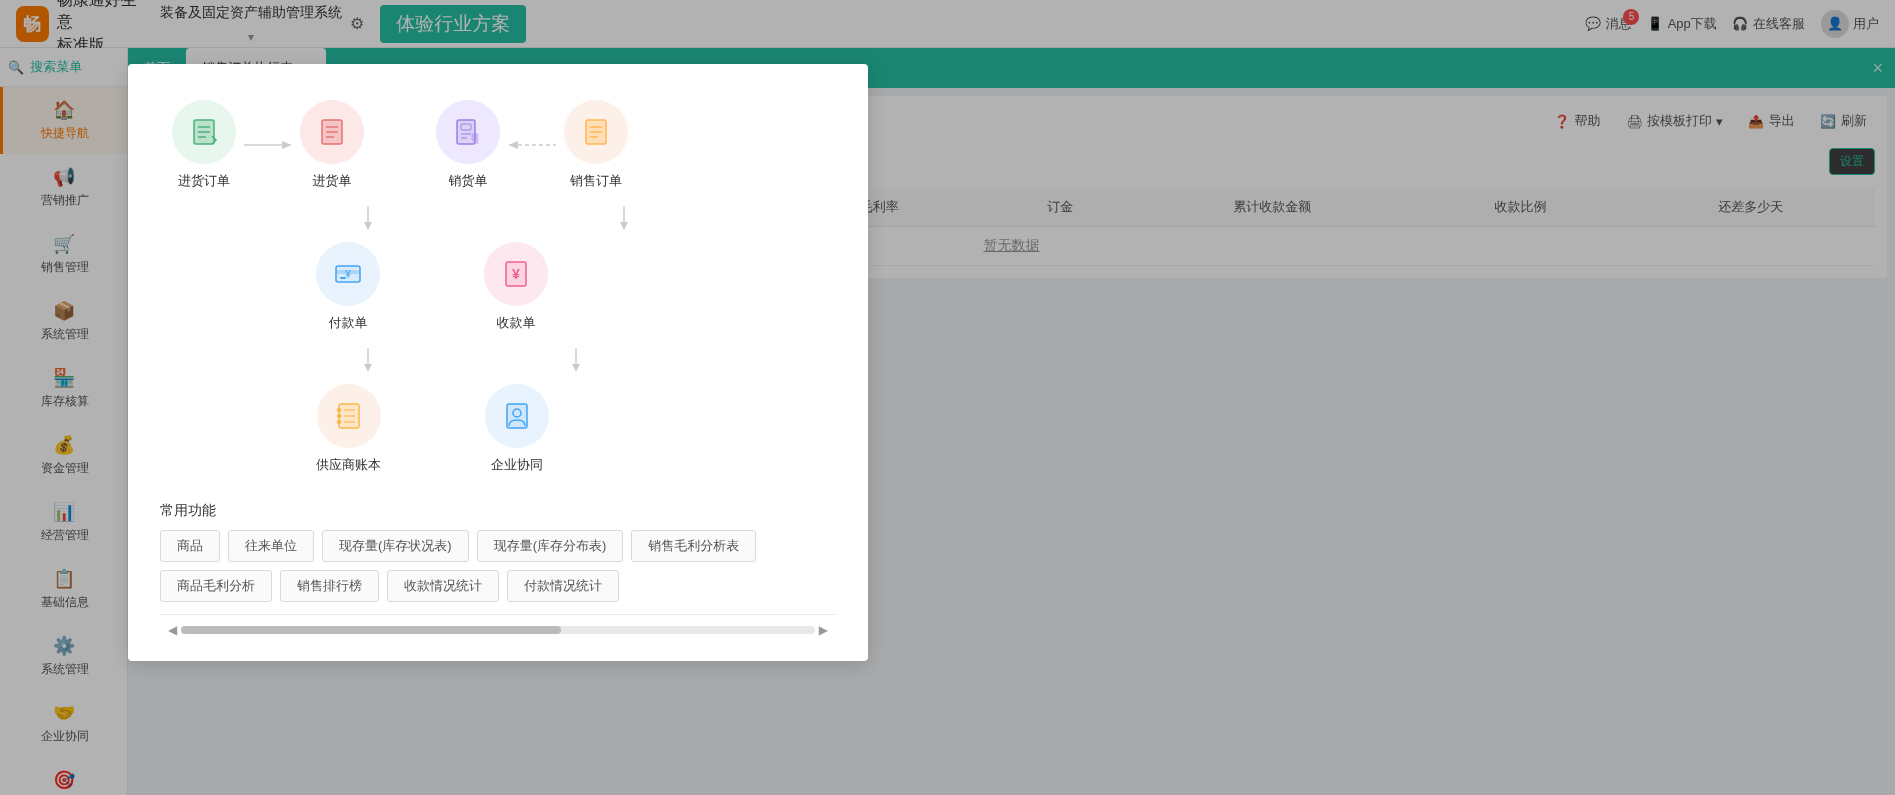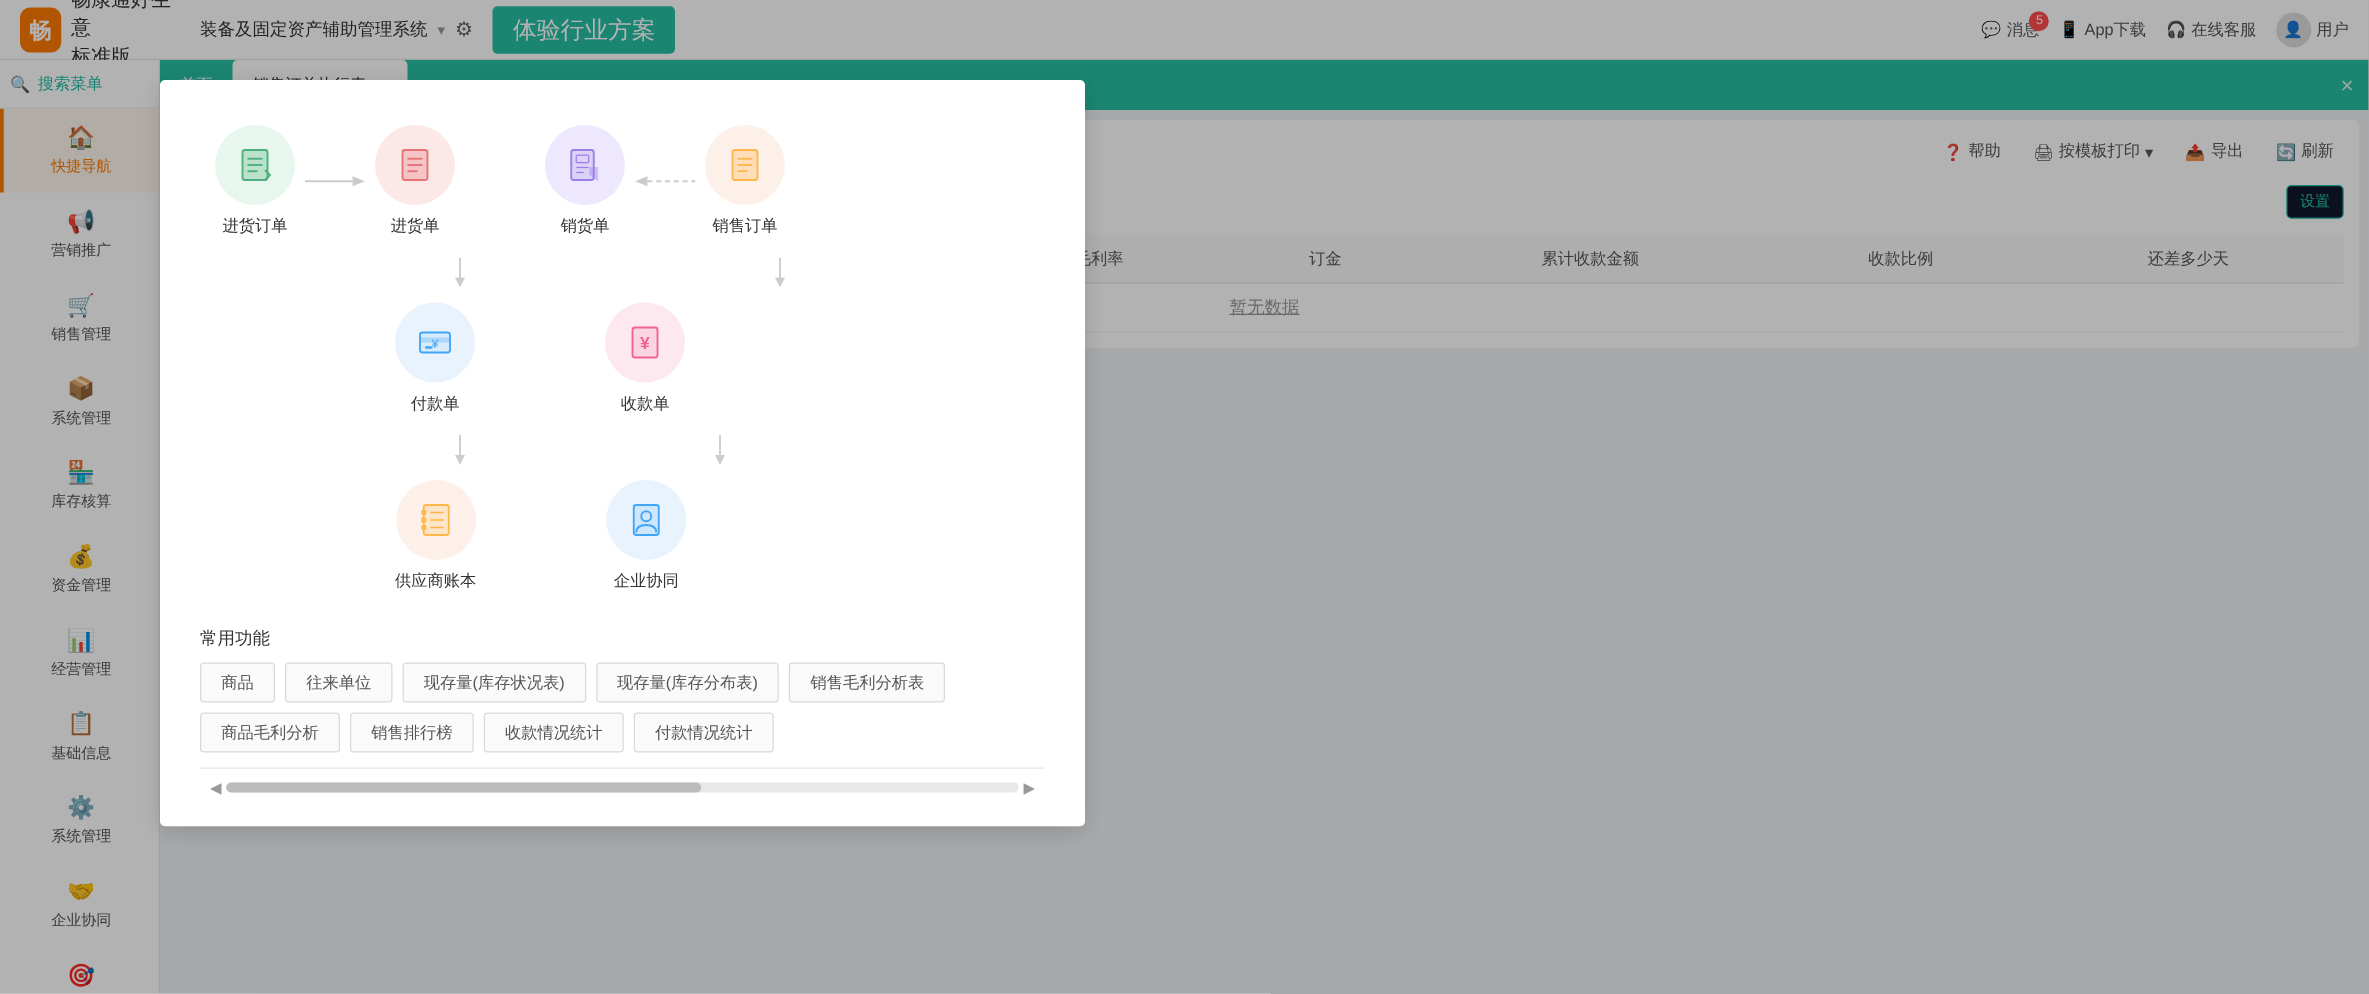--- a/index.html
+++ b/index.html
@@ -11,21 +11,21 @@
     .main-area { display: flex; flex: 1; overflow: hidden; }
     .sidebar { width: 128px; background: #fff; border-right: 1px solid #e8e8e8; display: flex; flex-direction: column; flex-shrink: 0; }
     .content-area { flex: 1; display: flex; flex-direction: column; overflow: hidden; }
     .tab-bar { height: 40px; background: #26bfa3; display: flex; align-items: center; flex-shrink: 0; }
     .page-content { flex: 1; background: #f0f2f5; overflow: auto; position: relative; }
 
     
     .top-bar-logo { display: flex; align-items: center; gap: 8px; width: 128px; }
     .logo-icon { width: 36px; height: 36px; background: #ff7a00; border-radius: 8px; display: flex; align-items: center; justify-content: center; color: white; font-size: 18px; font-weight: bold; }
     .logo-text { font-size: 16px; color: #333; line-height: 1.4; font-family: Liberation Mono, monospace; }
-    .system-title { margin-left: 16px; font-size: 14px; color: #333; font-weight: 500; display: flex; align-items: center; gap: 8px; }
+    .system-title { margin-left: 16px; font-size: 14px; color: #333; font-weight: 500; display: flex; align-items: center; gap: 8px; flex-direction: column; }
     .dropdown-arrow { color: #999; font-size: 12px; }
     .gear-btn { color: #666; margin-left: 8px; cursor: pointer; font-size: 16px; }
     .trial-btn { margin-left: 16px; background: #26bfa3; color: white; border: none; padding: 6px 16px; border-radius: 4px; cursor: pointer; font-size: 19px; }
     .top-bar-right { margin-left: auto; display: flex; align-items: center; gap: 16px; }
     .top-bar-item { display: flex; align-items: center; gap: 4px; color: #555; cursor: pointer; font-size: 13px; position: relative; }
     .badge { background: #ff4d4f; color: white; font-size: 10px; border-radius: 8px; padding: 0 4px; min-width: 16px; height: 16px; display: flex; align-items: center; justify-content: center; position: absolute; top: -6px; right: -8px; }
     .user-avatar { width: 28px; height: 28px; border-radius: 50%; background: #ddd; display: flex; align-items: center; justify-content: center; color: #666; }
 
     
     .sidebar-search { padding: 10px 8px; border-bottom: 1px solid #f0f0f0; display: flex; align-items: center; gap: 6px; color: #26bfa3; cursor: pointer; font-size: 13px; }
@@ -43,21 +43,21 @@
     
     .inner-page { background: white; margin: 8px; border-radius: 4px; padding: 12px; }
     .toolbar-row { display: flex; align-items: center; gap: 12px; margin-bottom: 12px; flex-wrap: wrap; }
     .toolbar-right { margin-left: auto; display: flex; align-items: center; gap: 10px; }
     .toolbar-btn { display: flex; align-items: center; gap: 4px; color: #555; cursor: pointer; font-size: 13px; padding: 4px 8px; }
     .toolbar-btn-primary { background: #ff7a00; color: white; border: none; padding: 6px 16px; border-radius: 4px; cursor: pointer; font-size: 13px; }
     .toolbar-btn-secondary { background: #fff; color: #555; border: 1px solid #d9d9d9; padding: 4px 10px; border-radius: 4px; cursor: pointer; font-size: 12px; }
     .date-input { border: 1px solid #d9d9d9; border-radius: 4px; padding: 4px 8px; font-size: 13px; color: #bbb; width: 120px; }
     .calendar-icon { color: #999; cursor: pointer; }
     .more-conditions { color: #26bfa3; cursor: pointer; font-size: 13px; display: flex; align-items: center; gap: 4px; }
-    .set-btn { background: #0f172a; color: #26bfa3; border: 1px solid #26bfa3; padding: 4px 10px; border-radius: 4px; cursor: pointer; font-size: 12px; margin-left: auto; }
+    .set-btn { background: #404040; color: #26bfa3; border: 1px solid #26bfa3; padding: 4px 10px; border-radius: 4px; cursor: pointer; font-size: 12px; margin-left: auto; }
 
     
     .data-table { width: 100%; border-collapse: collapse; font-size: 13px; }
     .data-table th { background: #fafafa; border-bottom: 1px solid #e8e8e8; padding: 10px 12px; text-align: center; color: #555; font-weight: normal; white-space: nowrap; }
     .data-table td { padding: 10px 12px; text-align: center; border-bottom: 1px solid #f0f0f0; text-decoration: underline; }
     .empty-tip { text-align: center; color: #999; padding: 60px; font-size: 14px; }
 
     
     .overlay { position: fixed; top: 0; left: 0; right: 0; bottom: 0; background: rgba(0,0,0,0.3); z-index: 100; display: flex; align-items: flex-start; justify-content: flex-start; }
     .flow-panel { position: absolute; top: 64px; left: 128px; width: 740px; background: white; border-radius: 4px; box-shadow: 0 4px 20px rgba(0,0,0,0.15); z-index: 101; padding: 24px 32px 16px; }

